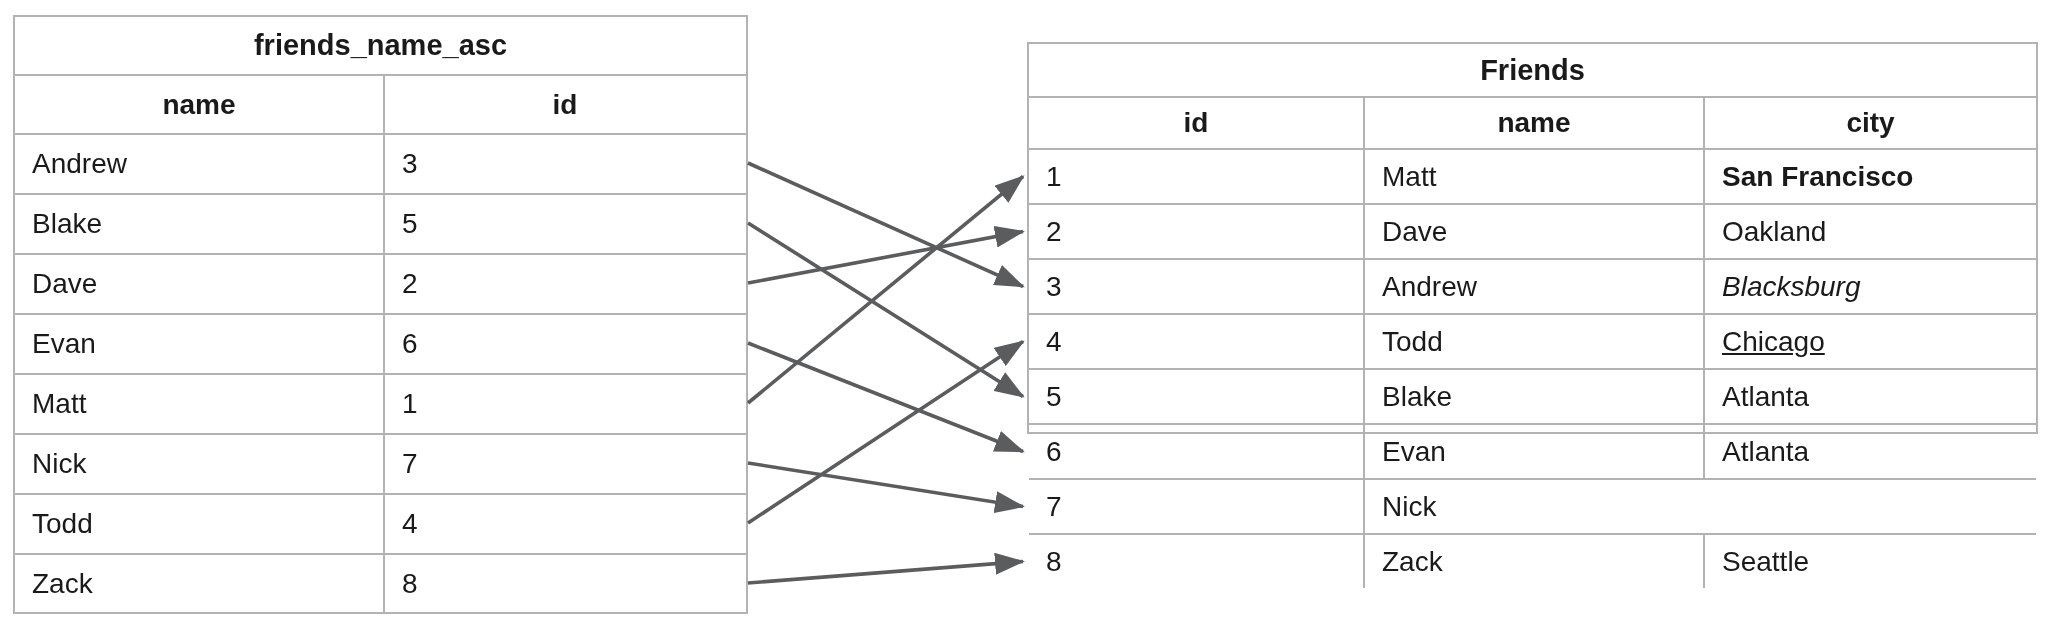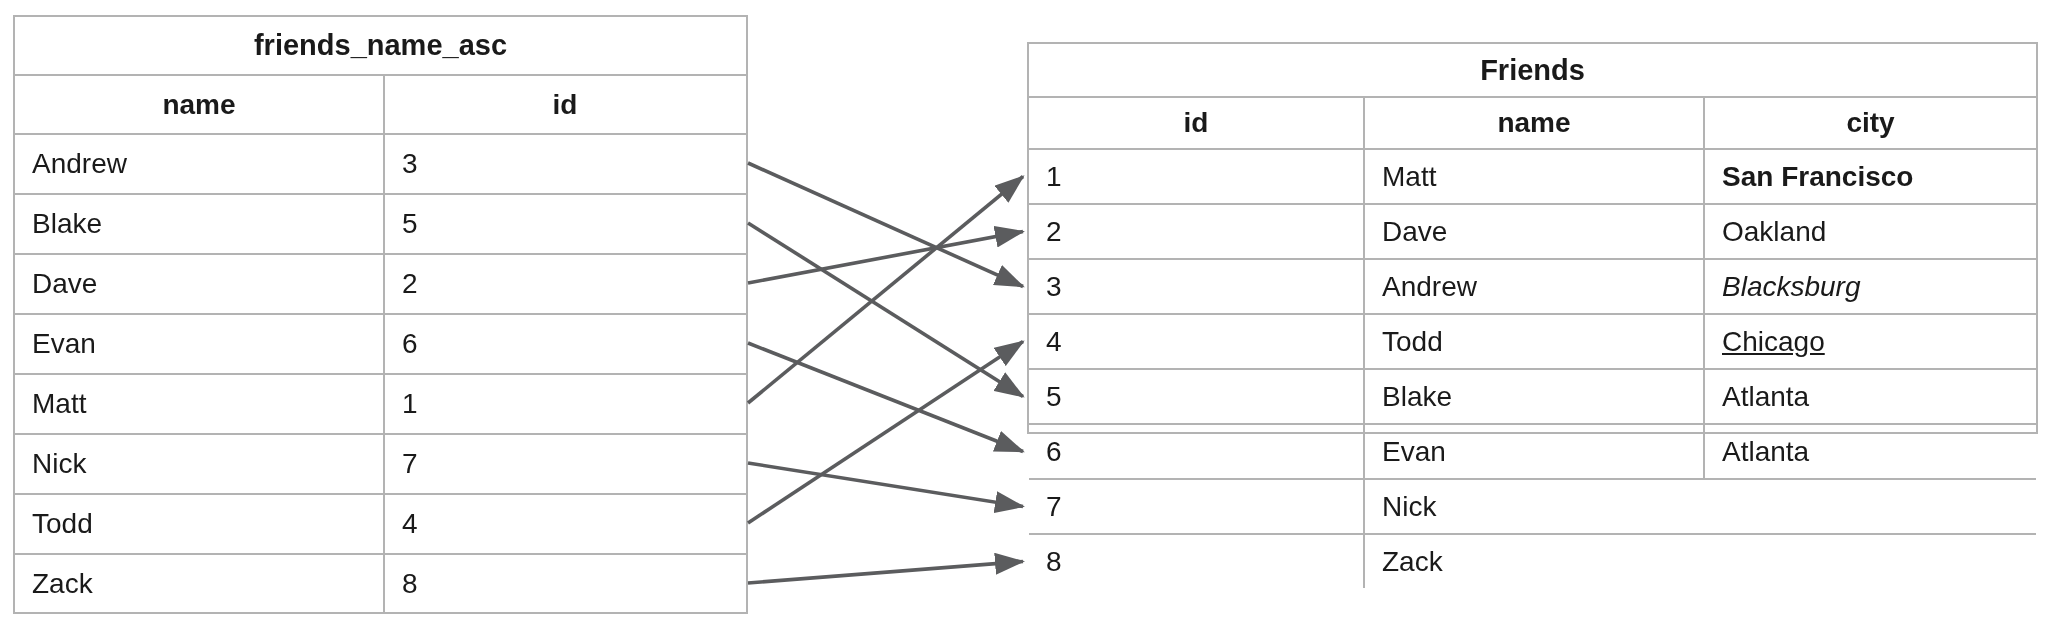--- a/index.html
+++ b/index.html
@@ -163,20 +163,21 @@
           <div class="cell" style="width: 340px;">Evan</div>
           <div class="cell" style="width: 333px;">Atlanta</div>
         </div>
         <div class="tbl-row">
           <div class="cell" style="width: 334px;">7</div>
           <div class="cell" style="width: 340px;">Nick</div>
         </div>
         <div class="tbl-row">
           <div class="cell" style="width: 334px;">8</div>
           <div class="cell" style="width: 340px;">Zack</div>
+          <div class="cell" style="width: 333px;">Seattle</div>
         </div>
       </div>
   </section>
 
   <svg id="arrow-overlay" viewBox="0 0 2052 634" xmlns="http://www.w3.org/2000/svg">
     <defs>
       <marker id="arrowhead" markerUnits="userSpaceOnUse" markerWidth="30" markerHeight="22" refX="28" refY="11" orient="auto">
         <path d="M0,0 L30,11 L0,22 Z"></path>
       </marker>
     </defs>

